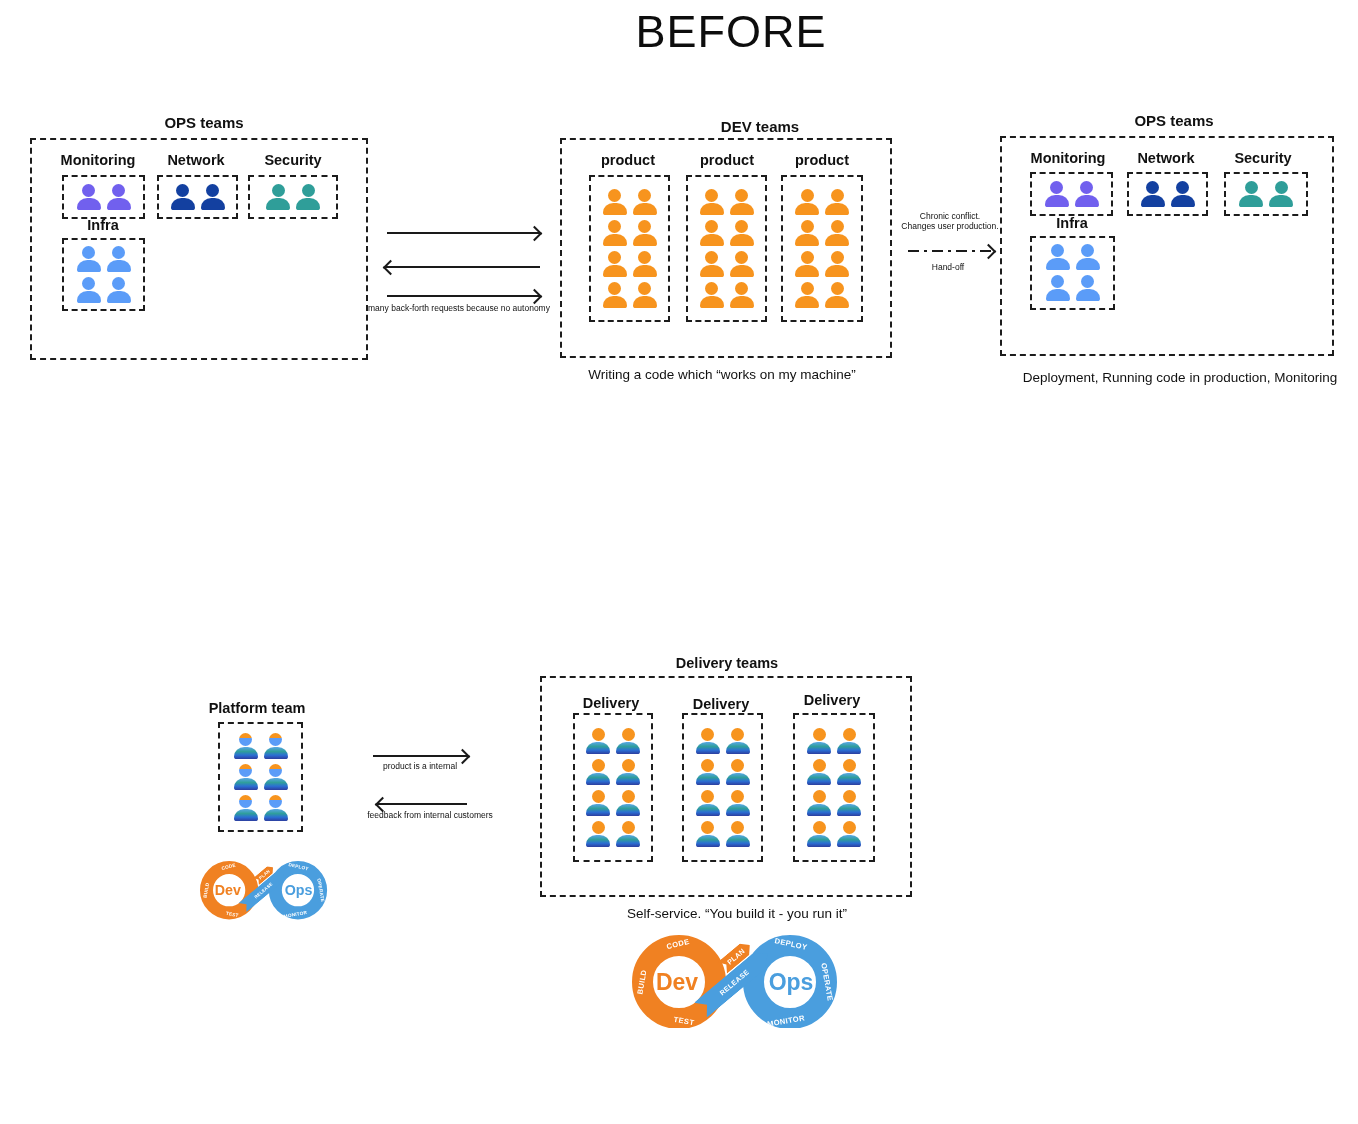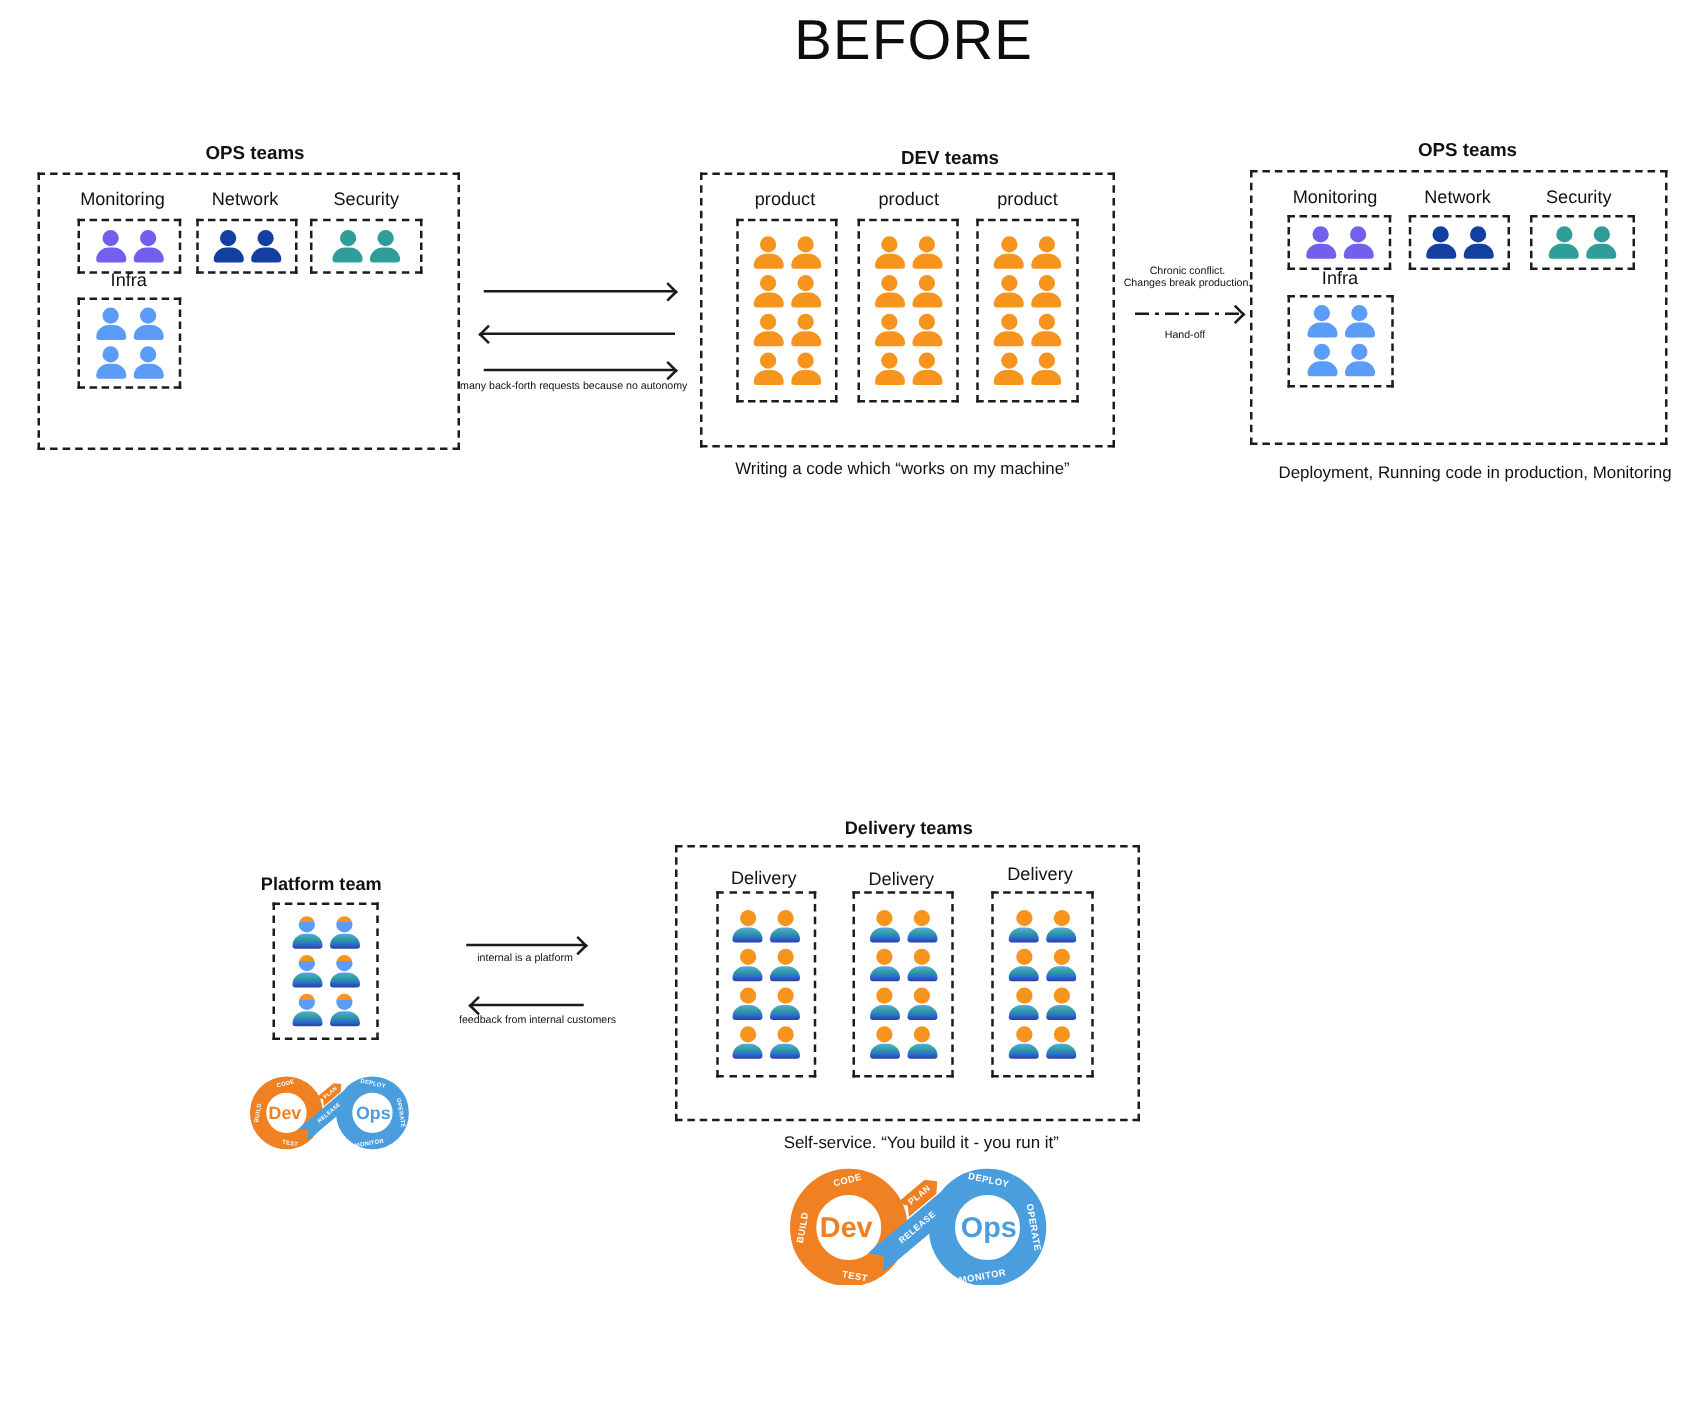--- a/index.html
+++ b/index.html
@@ -11,21 +11,21 @@
   .big-title {
     position:absolute; transform:translateX(-50%);
     font-size:45px; font-weight:500; letter-spacing:1px; color:#0d0d0d; white-space:nowrap;
   }
   .group-title {
     position:absolute; transform:translateX(-50%);
     font-size:15px; font-weight:700; white-space:nowrap;
   }
   .sub-label {
     position:absolute; transform:translateX(-50%);
-    font-size:14.5px; font-weight:400; white-space:nowrap;text-align:center;
+    font-size:14.5px; font-weight:700; white-space:nowrap;text-align:center;
   }
   .caption { position:absolute; font-size:13.5px; line-height:16px; white-space:nowrap; }
   .caption.centered { transform:translateX(-50%); text-align:center; }
   .tiny { position:absolute; transform:translateX(-50%); font-size:8.5px; white-space:nowrap; text-align:center; }
   .tiny.bold { font-weight:400; }
   .tiny.two-line { line-height:10px; }
   .dbox { position:absolute; border:2px dashed #1c1c1c; }
   .people-box { display:flex; flex-direction:column; justify-content:center; align-items:center; gap:4px; }
   .prow { display:flex; gap:6px; justify-content:center; }
   .person { width:24px; height:27px; position:relative; }
@@ -268,21 +268,21 @@
         <div class="person" style="--c: #f7941e;">
           <div class="head"></div>
           <div class="torso"></div>
         </div>
       </div>
     </div>
   <div class="caption centered" style="left:722px;top:367px">Writing a code  which “works on my machine”</div>
 
   <div class="tiny two-line" style="left:950px;top:211px">
     <div>Chronic conflict.</div>
-    <div>Changes break production.</div>
+    <div>Changes user production.</div>
   </div>
   <div class="arr dashdot right" style="left:908px;top:250px;width:86px"></div>
   <div class="tiny" style="left:948px;top:262px">Hand-off</div>
 
   <div class="group-title" style="left:1174px;top:112px">OPS teams</div>
   <div class="dbox" style="left:1000px;top:136px;width:334px;height:220px"></div>
   <div class="sub-label" style="left:1068px;top:150px">Monitoring</div>
   <div class="dbox people-box" style="left:1030px;top:172px;width:83px;height:44px">
       <div class="prow">
         <div class="person" style="--c: #7160ee;">
@@ -375,21 +375,21 @@
           <div class="torso"></div>
         </div>
         <div class="person platform">
           <div class="head"></div>
           <div class="torso"></div>
         </div>
       </div>
     </div>
 
   <div class="arr right" style="left:373px;top:755px;width:95px"></div>
-  <div class="tiny" style="left:420px;top:761px">internal is a platform</div>
+  <div class="tiny" style="left:420px;top:761px">product is a internal</div>
   <div class="arr left" style="left:377px;top:803px;width:90px"></div>
   <div class="tiny" style="left:430px;top:810px">feedback from internal customers</div>
 
   <div class="group-title" style="left:727px;top:655px;font-size:14.5px">Delivery teams</div>
   <div class="dbox" style="left:540px;top:676px;width:372px;height:221px"></div>
   <div class="sub-label" style="left:611px;top:695px">Delivery</div>
   <div class="dbox people-box" style="left:573px;top:713px;width:80px;height:149px">
       <div class="prow">
         <div class="person delivery">
           <div class="head"></div>

